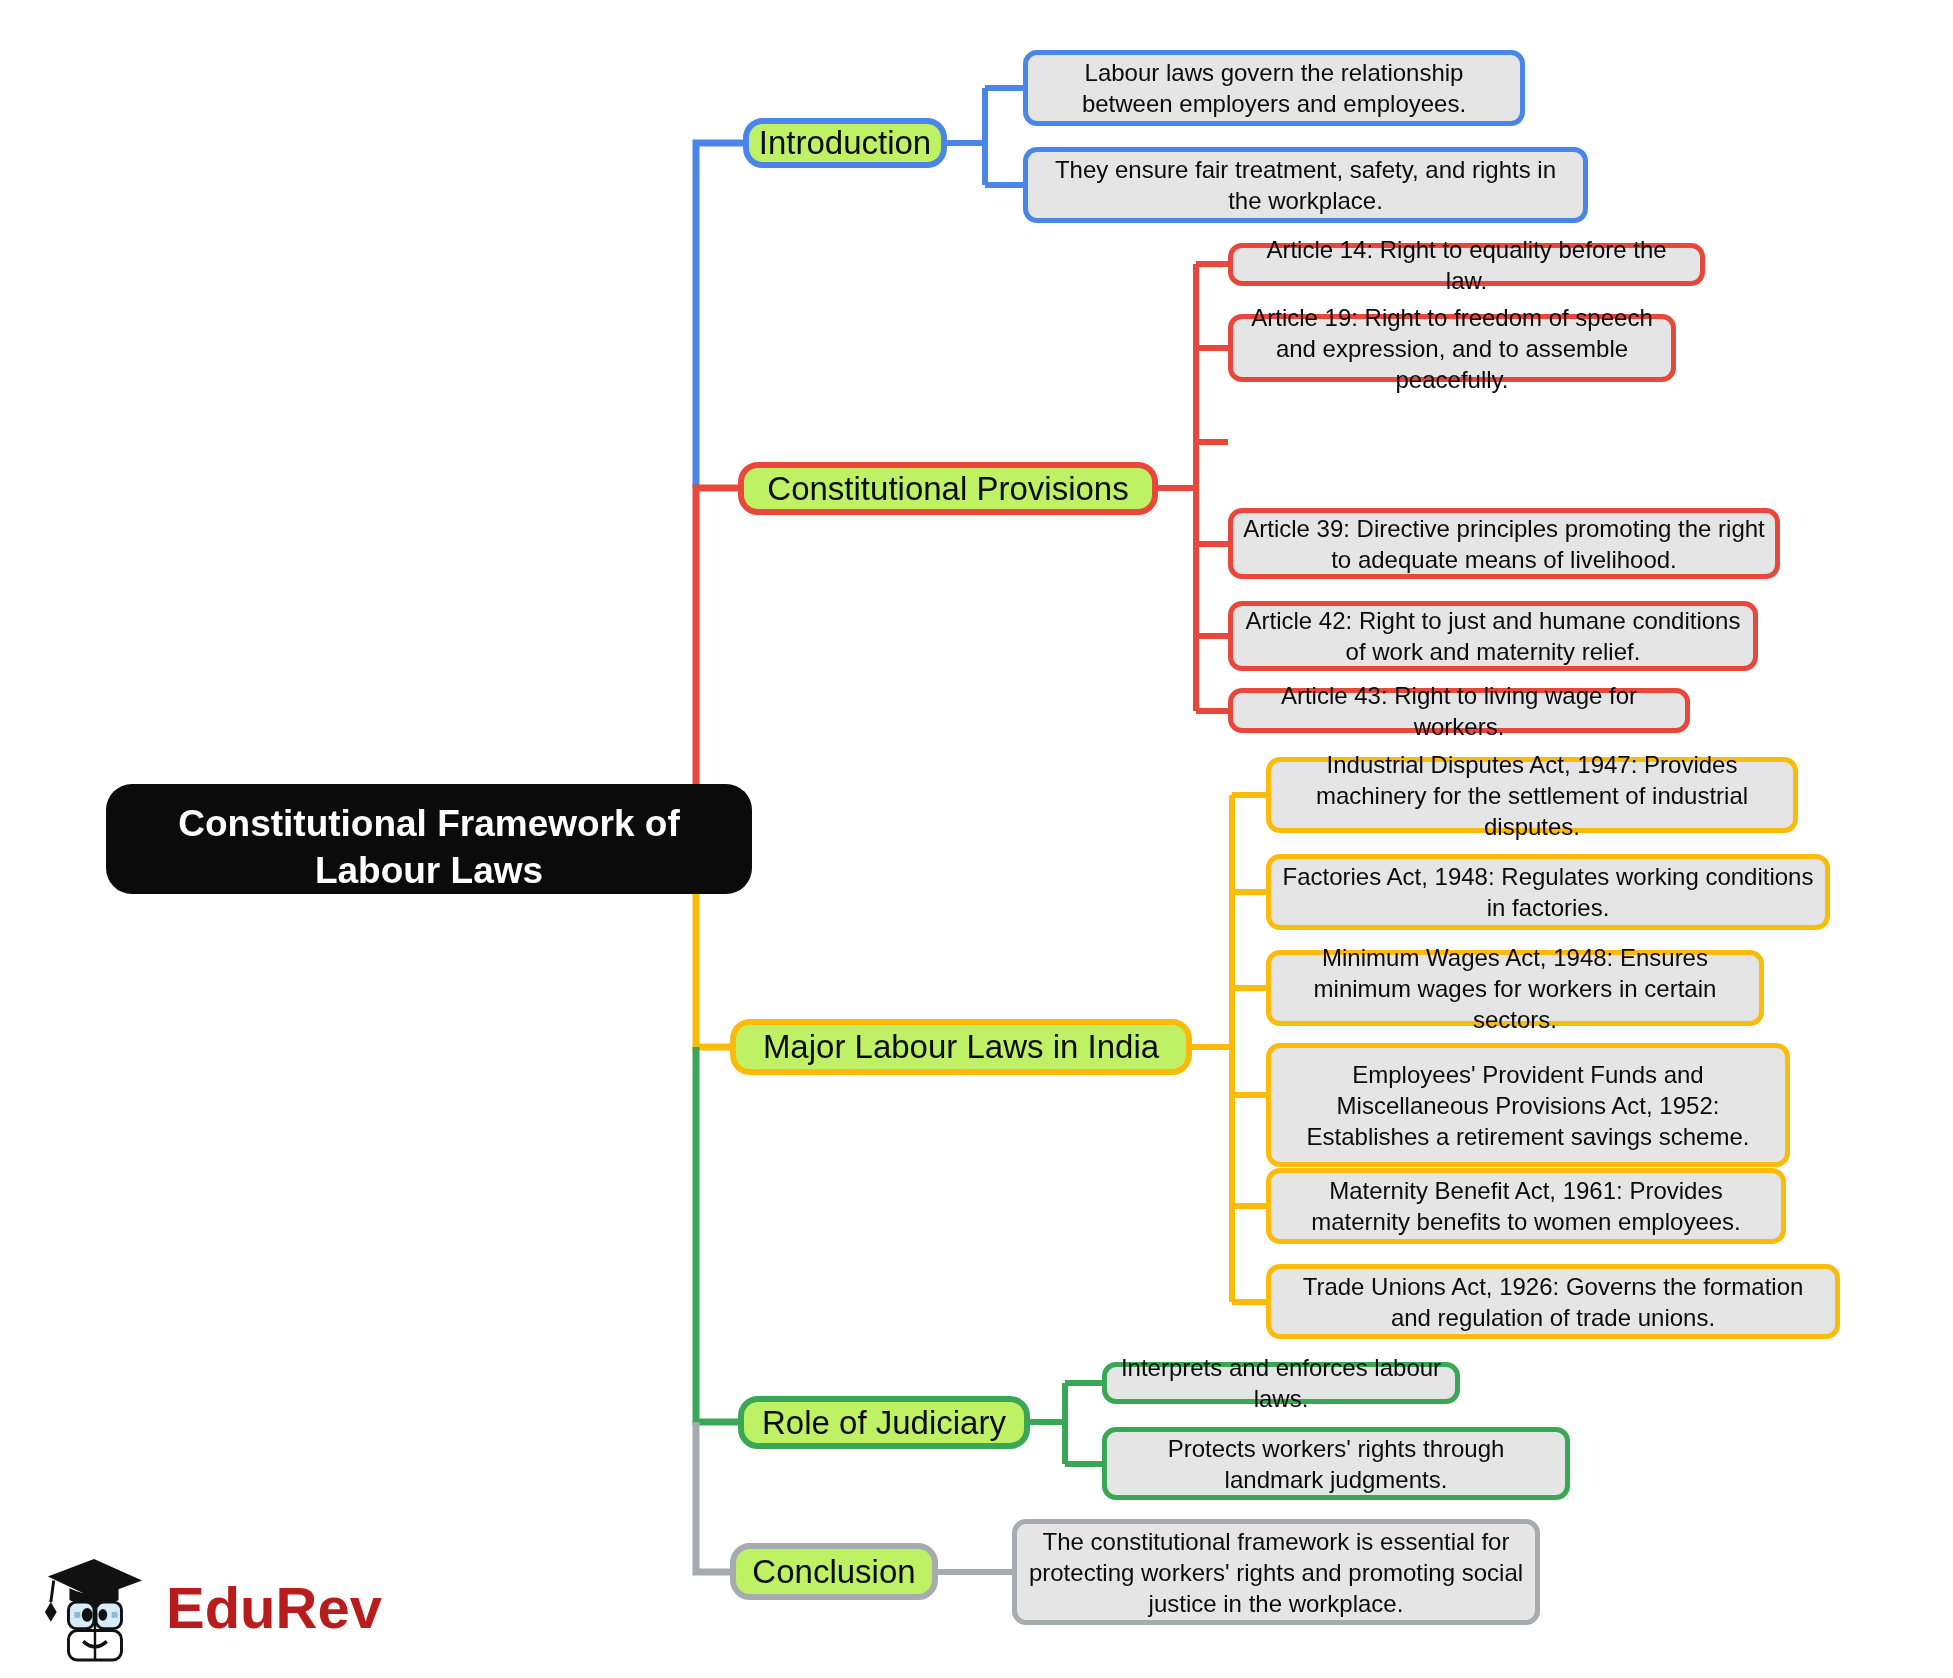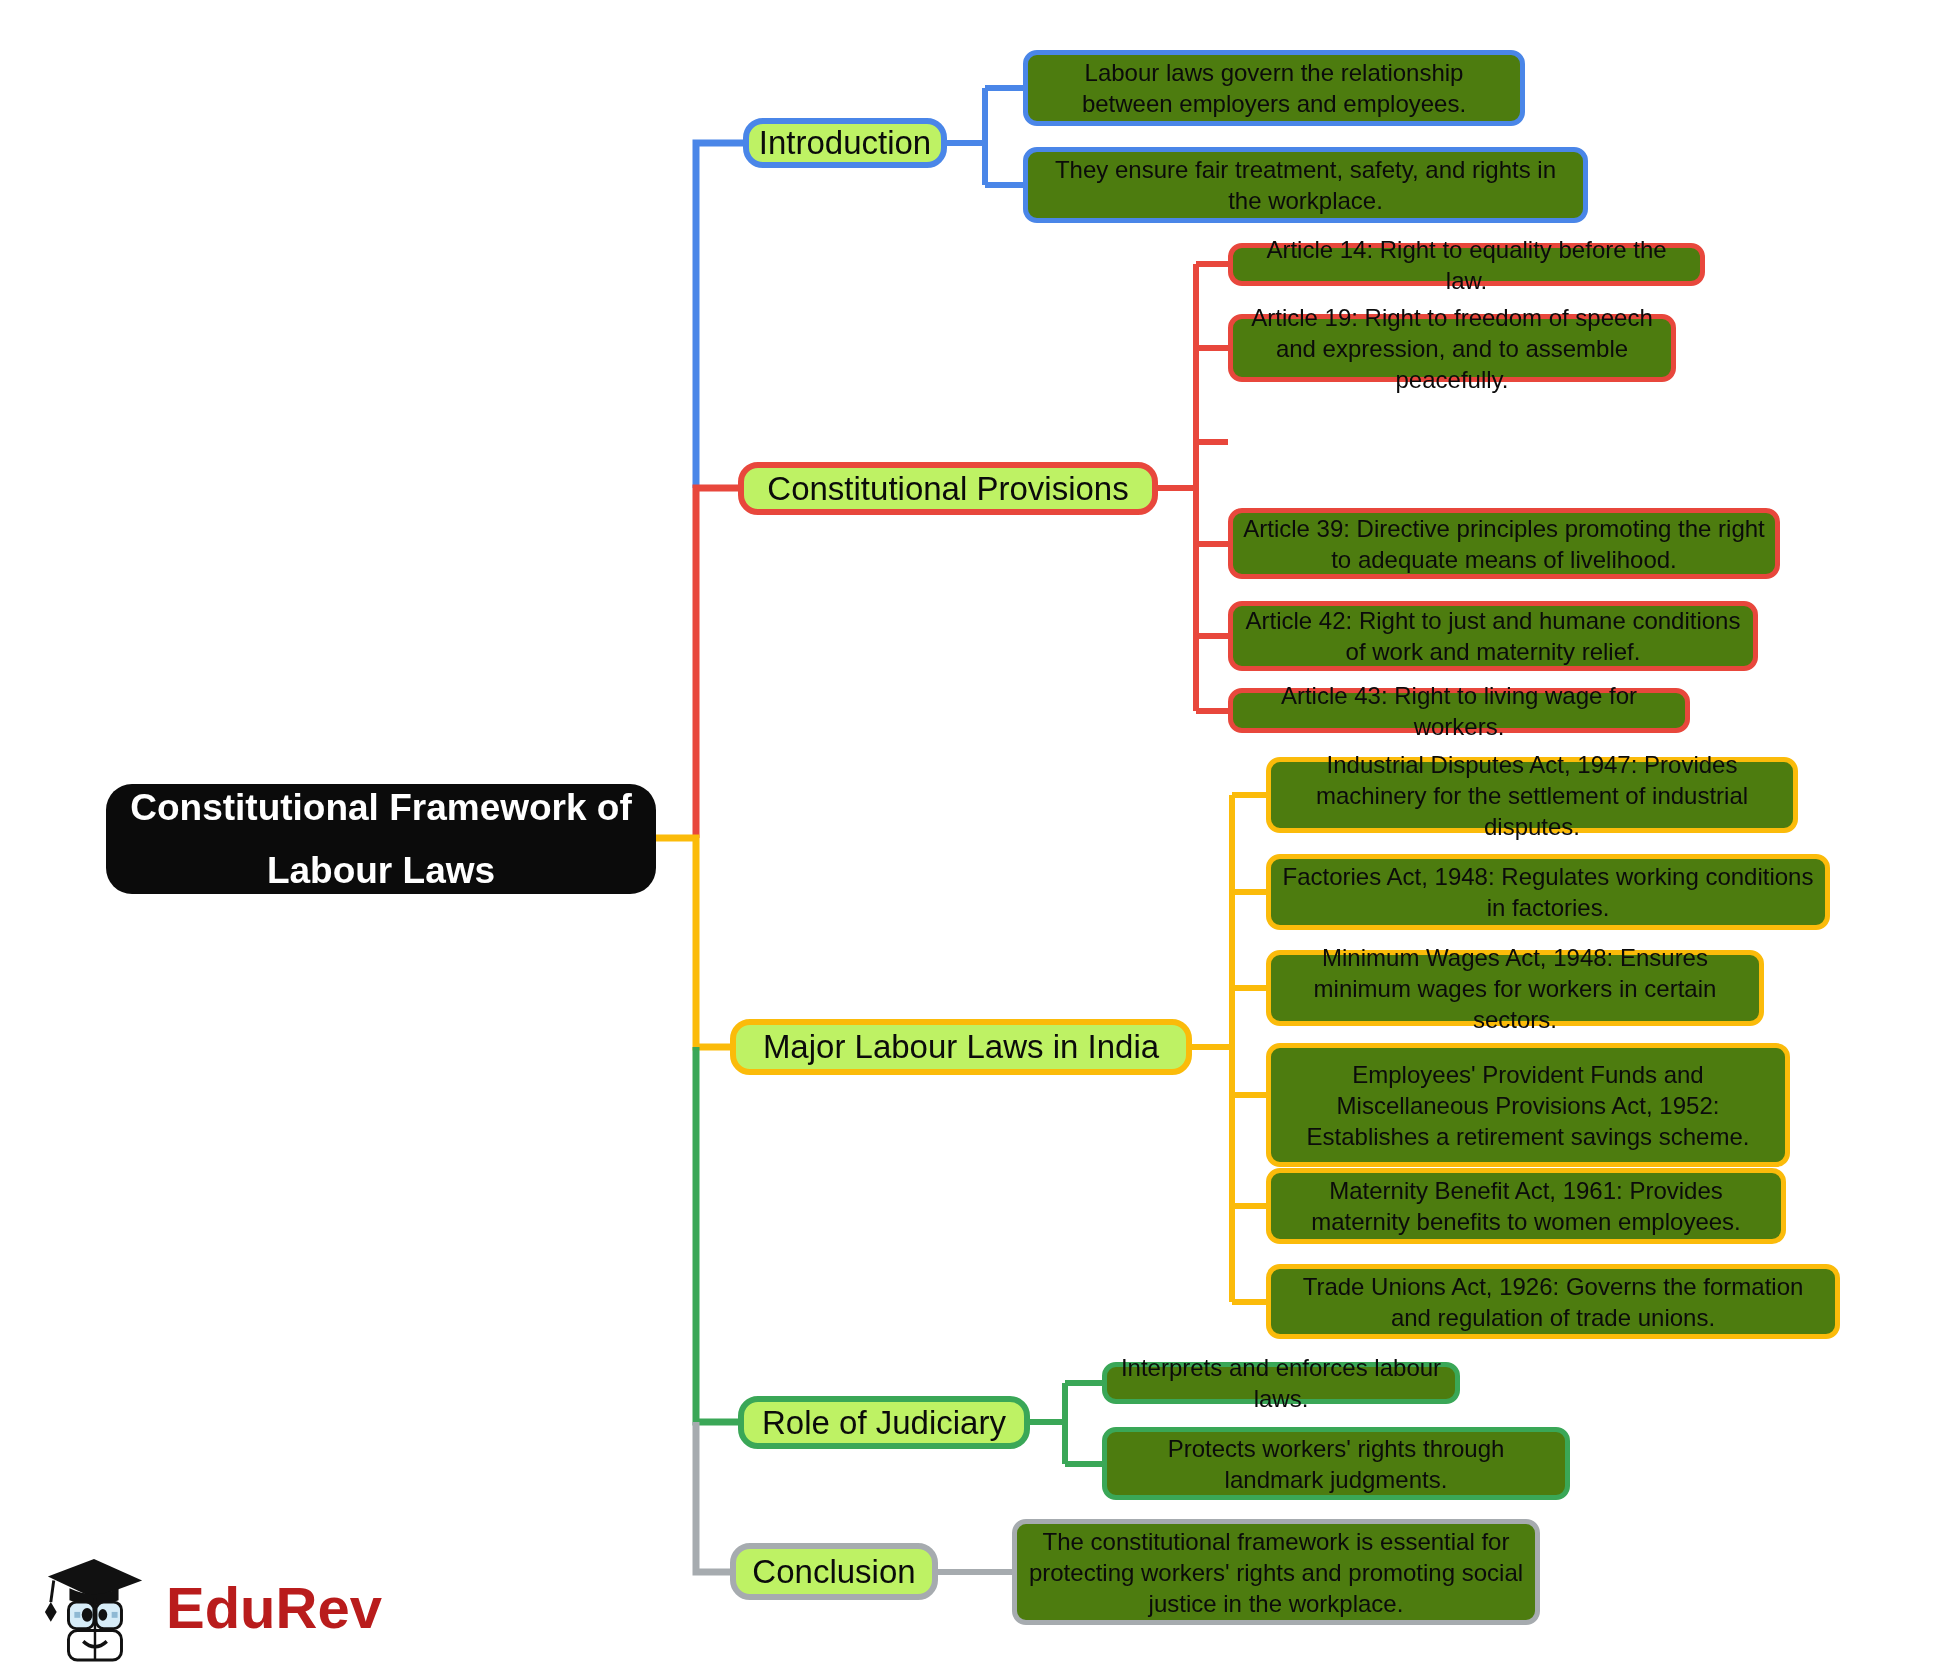--- a/index.html
+++ b/index.html
@@ -2,31 +2,31 @@
 <html><head>
 <meta charset="utf-8">
 <style>
   html,body{margin:0;padding:0;background:#ffffff;}
   .canvas{
     position:relative;width:1953px;height:1678px;background:#ffffff;overflow:hidden;
     font-family:"Liberation Sans", sans-serif;color:#0b0b0b;
   }
   svg.wires{position:absolute;left:0;top:0;pointer-events:none;}
   .root{
-    position:absolute;left:106px;top:784px;width:550px;height:110px;
-    border-radius:26px;display:flex;flex-direction:column;align-items:center;justify-content:space-between;
+    position:absolute;left:106px;top:784px;width:646px;height:110px;
+    border-radius:26px;display:flex;flex-direction:column;align-items:center;justify-content:flex-end;
     font-size:37px;font-weight:bold;line-height:47px;text-align:center;
   }
   .bnode{
     position:absolute;background:#bef264;border:6px solid #888;border-radius:20px;
     display:flex;align-items:center;justify-content:center;box-sizing:border-box;
     font-size:33px;line-height:36px;white-space:nowrap;color:#0b0b0b;text-align:center;
   }
   .leaf{
-    position:absolute;background:#4d7c0f;border:5px solid #888;border-radius:14px;
+    position:absolute;background:#e5e5e5;border:5px solid #888;border-radius:14px;
     display:flex;align-items:center;justify-content:center;box-sizing:border-box;
     font-size:24px;line-height:31px;text-align:center;color:#0b0b0b;padding:0 10px;
   }
   .logo{position:absolute;left:40px;top:1550px;display:flex;align-items:center;gap:18px;}
   .logo .word{font-size:58px;font-weight:bold;color:#b91c1c;letter-spacing:0px;}
 </style>
 </head>
 <body>
 
 <div class="canvas">

